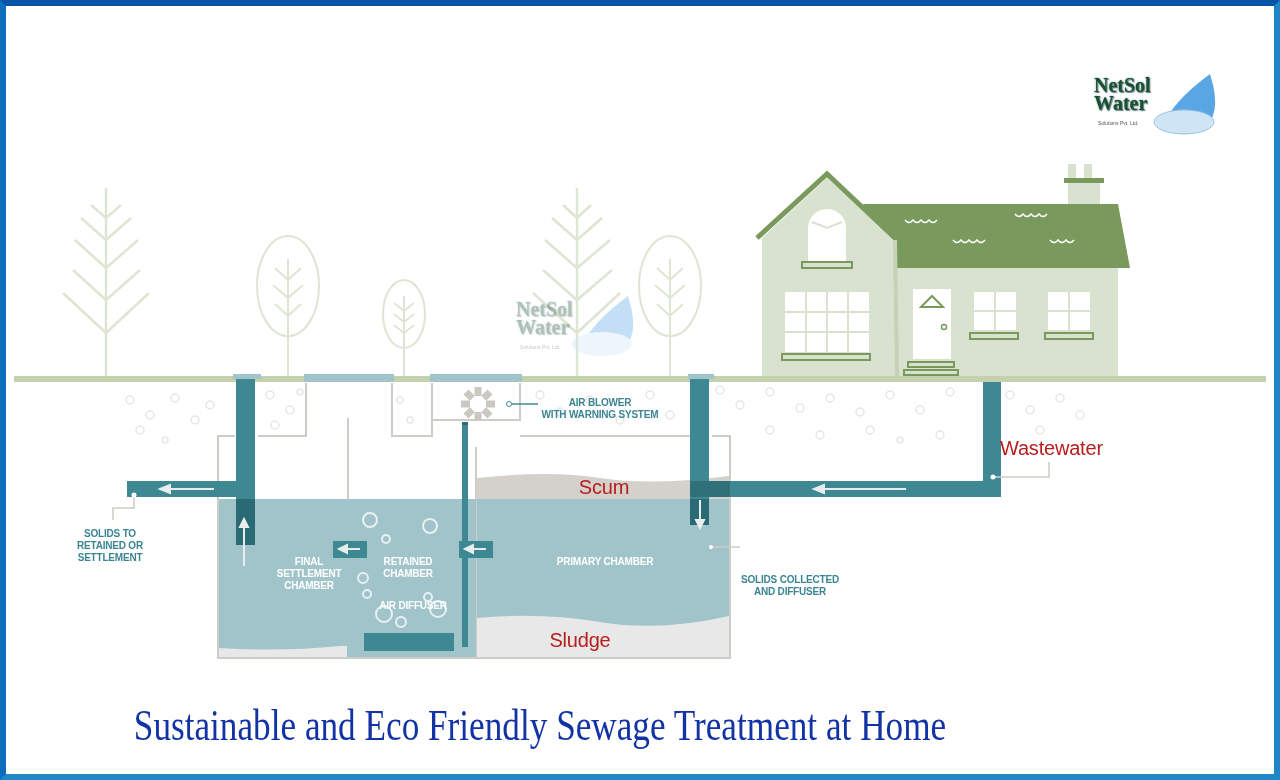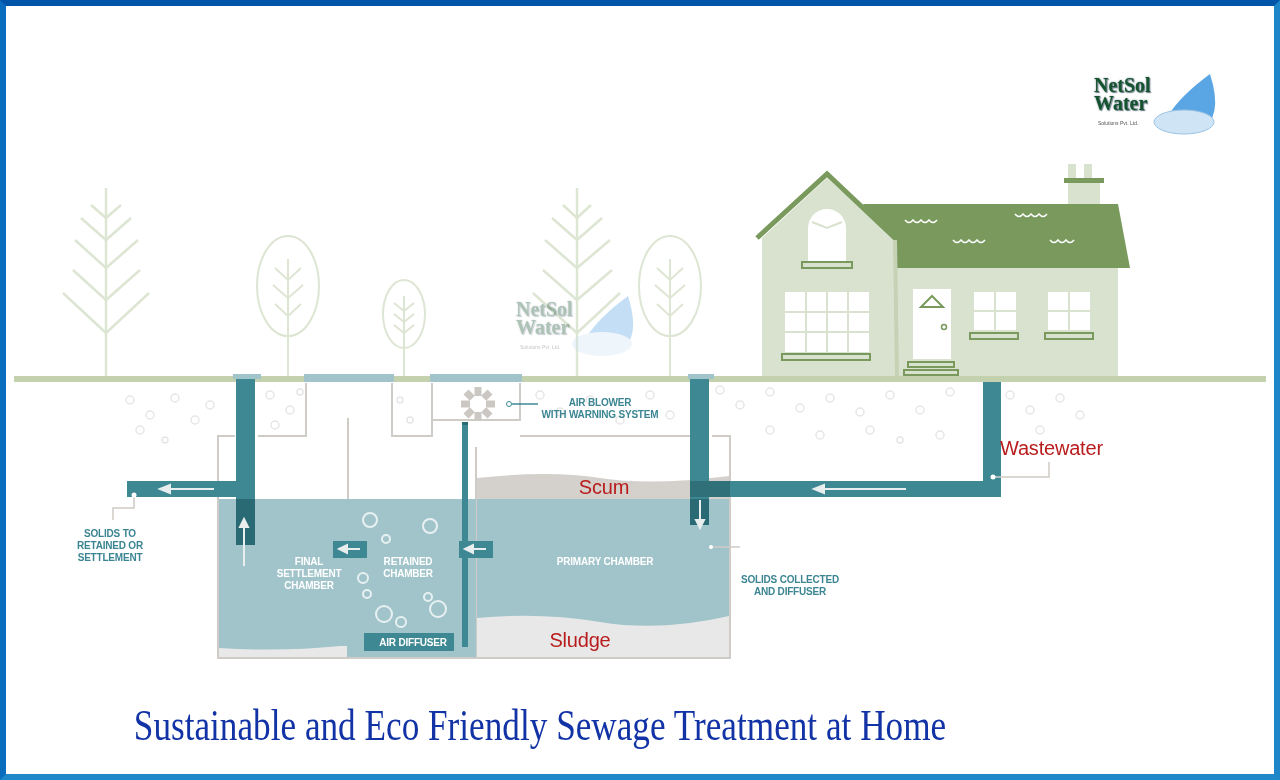--- a/index.html
+++ b/index.html
@@ -296,21 +296,21 @@
 <div class="lbl lbl-w" style="left:269px;top:556px;width:80px;">
   <div>FINAL</div>
   <div>SETTLEMENT</div>
   <div>CHAMBER</div>
 </div>
 <div class="lbl lbl-w" style="left:368px;top:556px;width:80px;">
   <div>RETAINED</div>
   <div>CHAMBER</div>
 </div>
 <div class="lbl lbl-w" style="left:545px;top:556px;width:120px;">PRIMARY CHAMBER</div>
-<div class="lbl lbl-w" style="left:364px;top:637px;width:98px;">AIR DIFFUSER</div>
+<div class="lbl lbl-w" style="left:364px;top:600px;width:98px;">AIR DIFFUSER</div>
 <div class="lbl lbl-big" style="left:564px;top:481px;width:80px;">Scum</div>
 <div class="lbl lbl-big" style="left:540px;top:634px;width:80px;">Sludge</div>
 <div class="lbl lbl-big" style="left:1000px;top:442px;width:100px;">Wastewater</div>
 <div class="lbl" style="left:735px;top:543px;width:110px;margin-top:31px;">
   <div>SOLIDS COLLECTED</div>
   <div>AND DIFFUSER</div>
 </div>
 
 <div class="title">Sustainable and Eco Friendly Sewage Treatment at Home</div>
 

